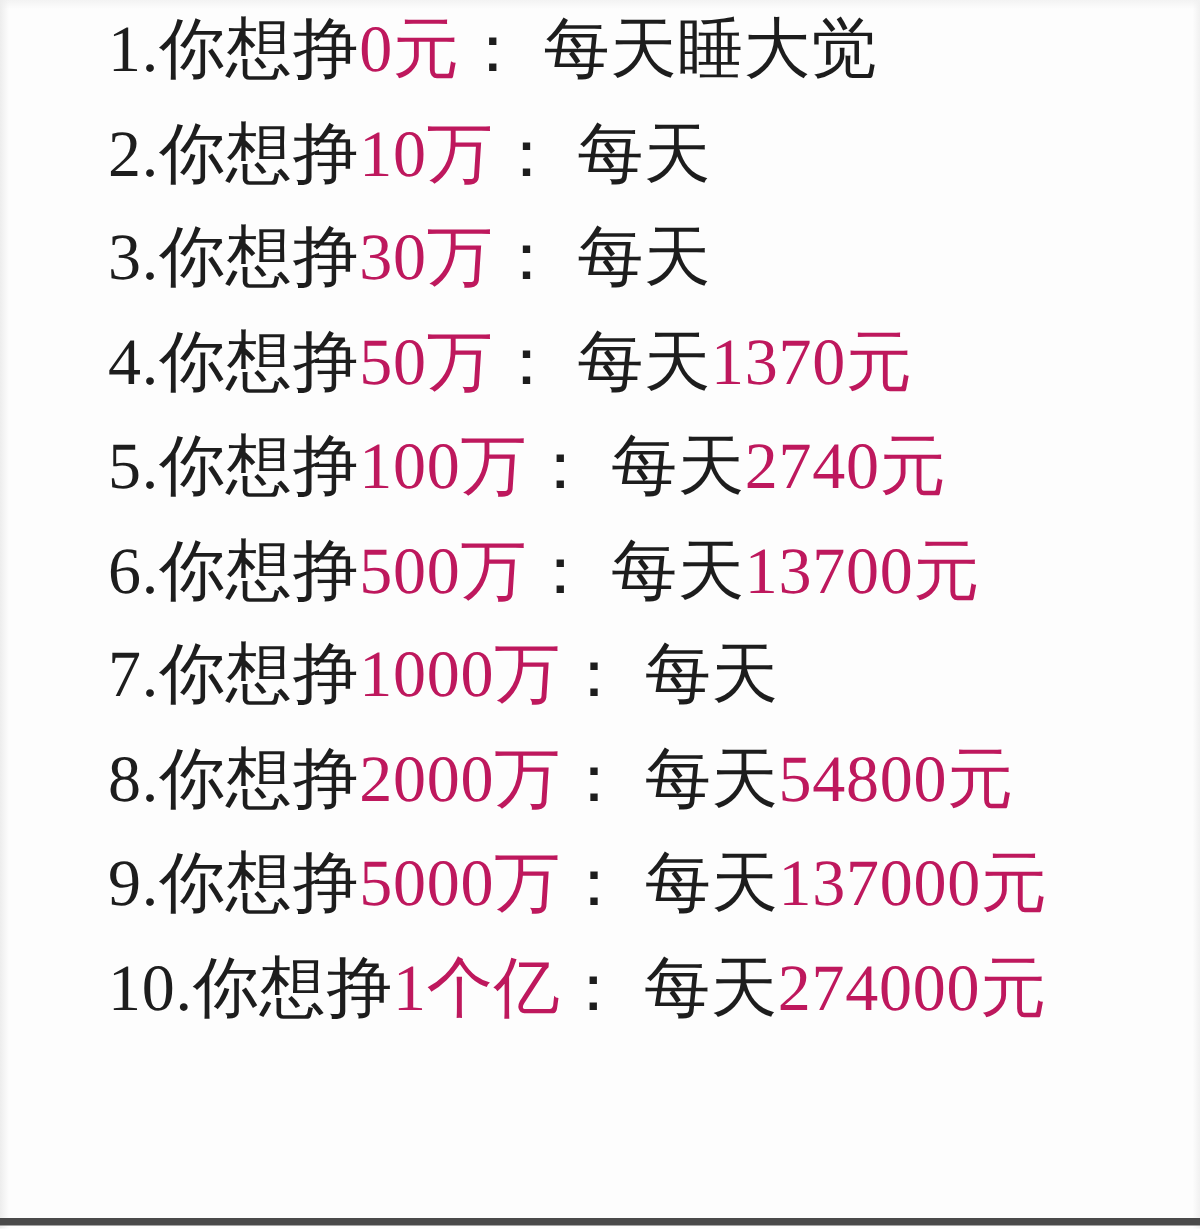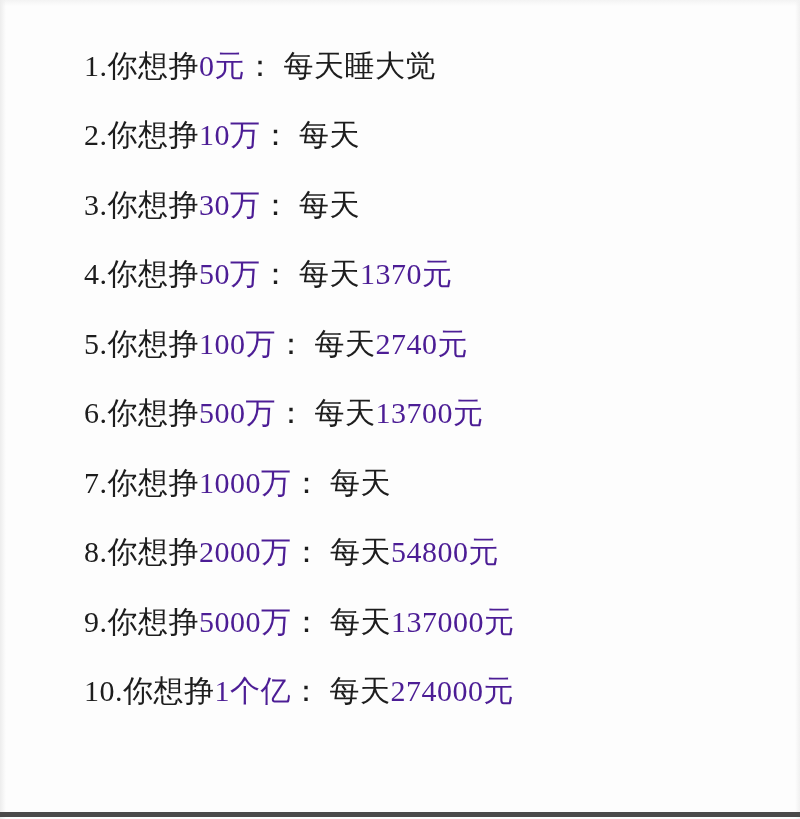--- a/index.html
+++ b/index.html
@@ -40,29 +40,28 @@
   }
   .list {
     position: absolute;
     top: 11px;
     left: 72px;
     right: 10px;
   }
   .row {
     height: 69.5px;
     display: flex;
-    align-items: flex-end;
-    font-size: 30px;
+    align-items: flex-start;
+    font-size: 44px;
     line-height: 1;
     white-space: pre;
     letter-spacing: 0.5px;
-    margin-left: 12px;
   }
   .black { color: #1d1d1d; }
-  .red   { color: #4c1d95; }
+  .red   { color: #be185d; }
   .footer-bar {
     position: absolute;
     left: 0;
     right: 0;
     bottom: 2px;
     height: 5px;
     background: #4a4a4a;
   }
 </style>
 </head>

